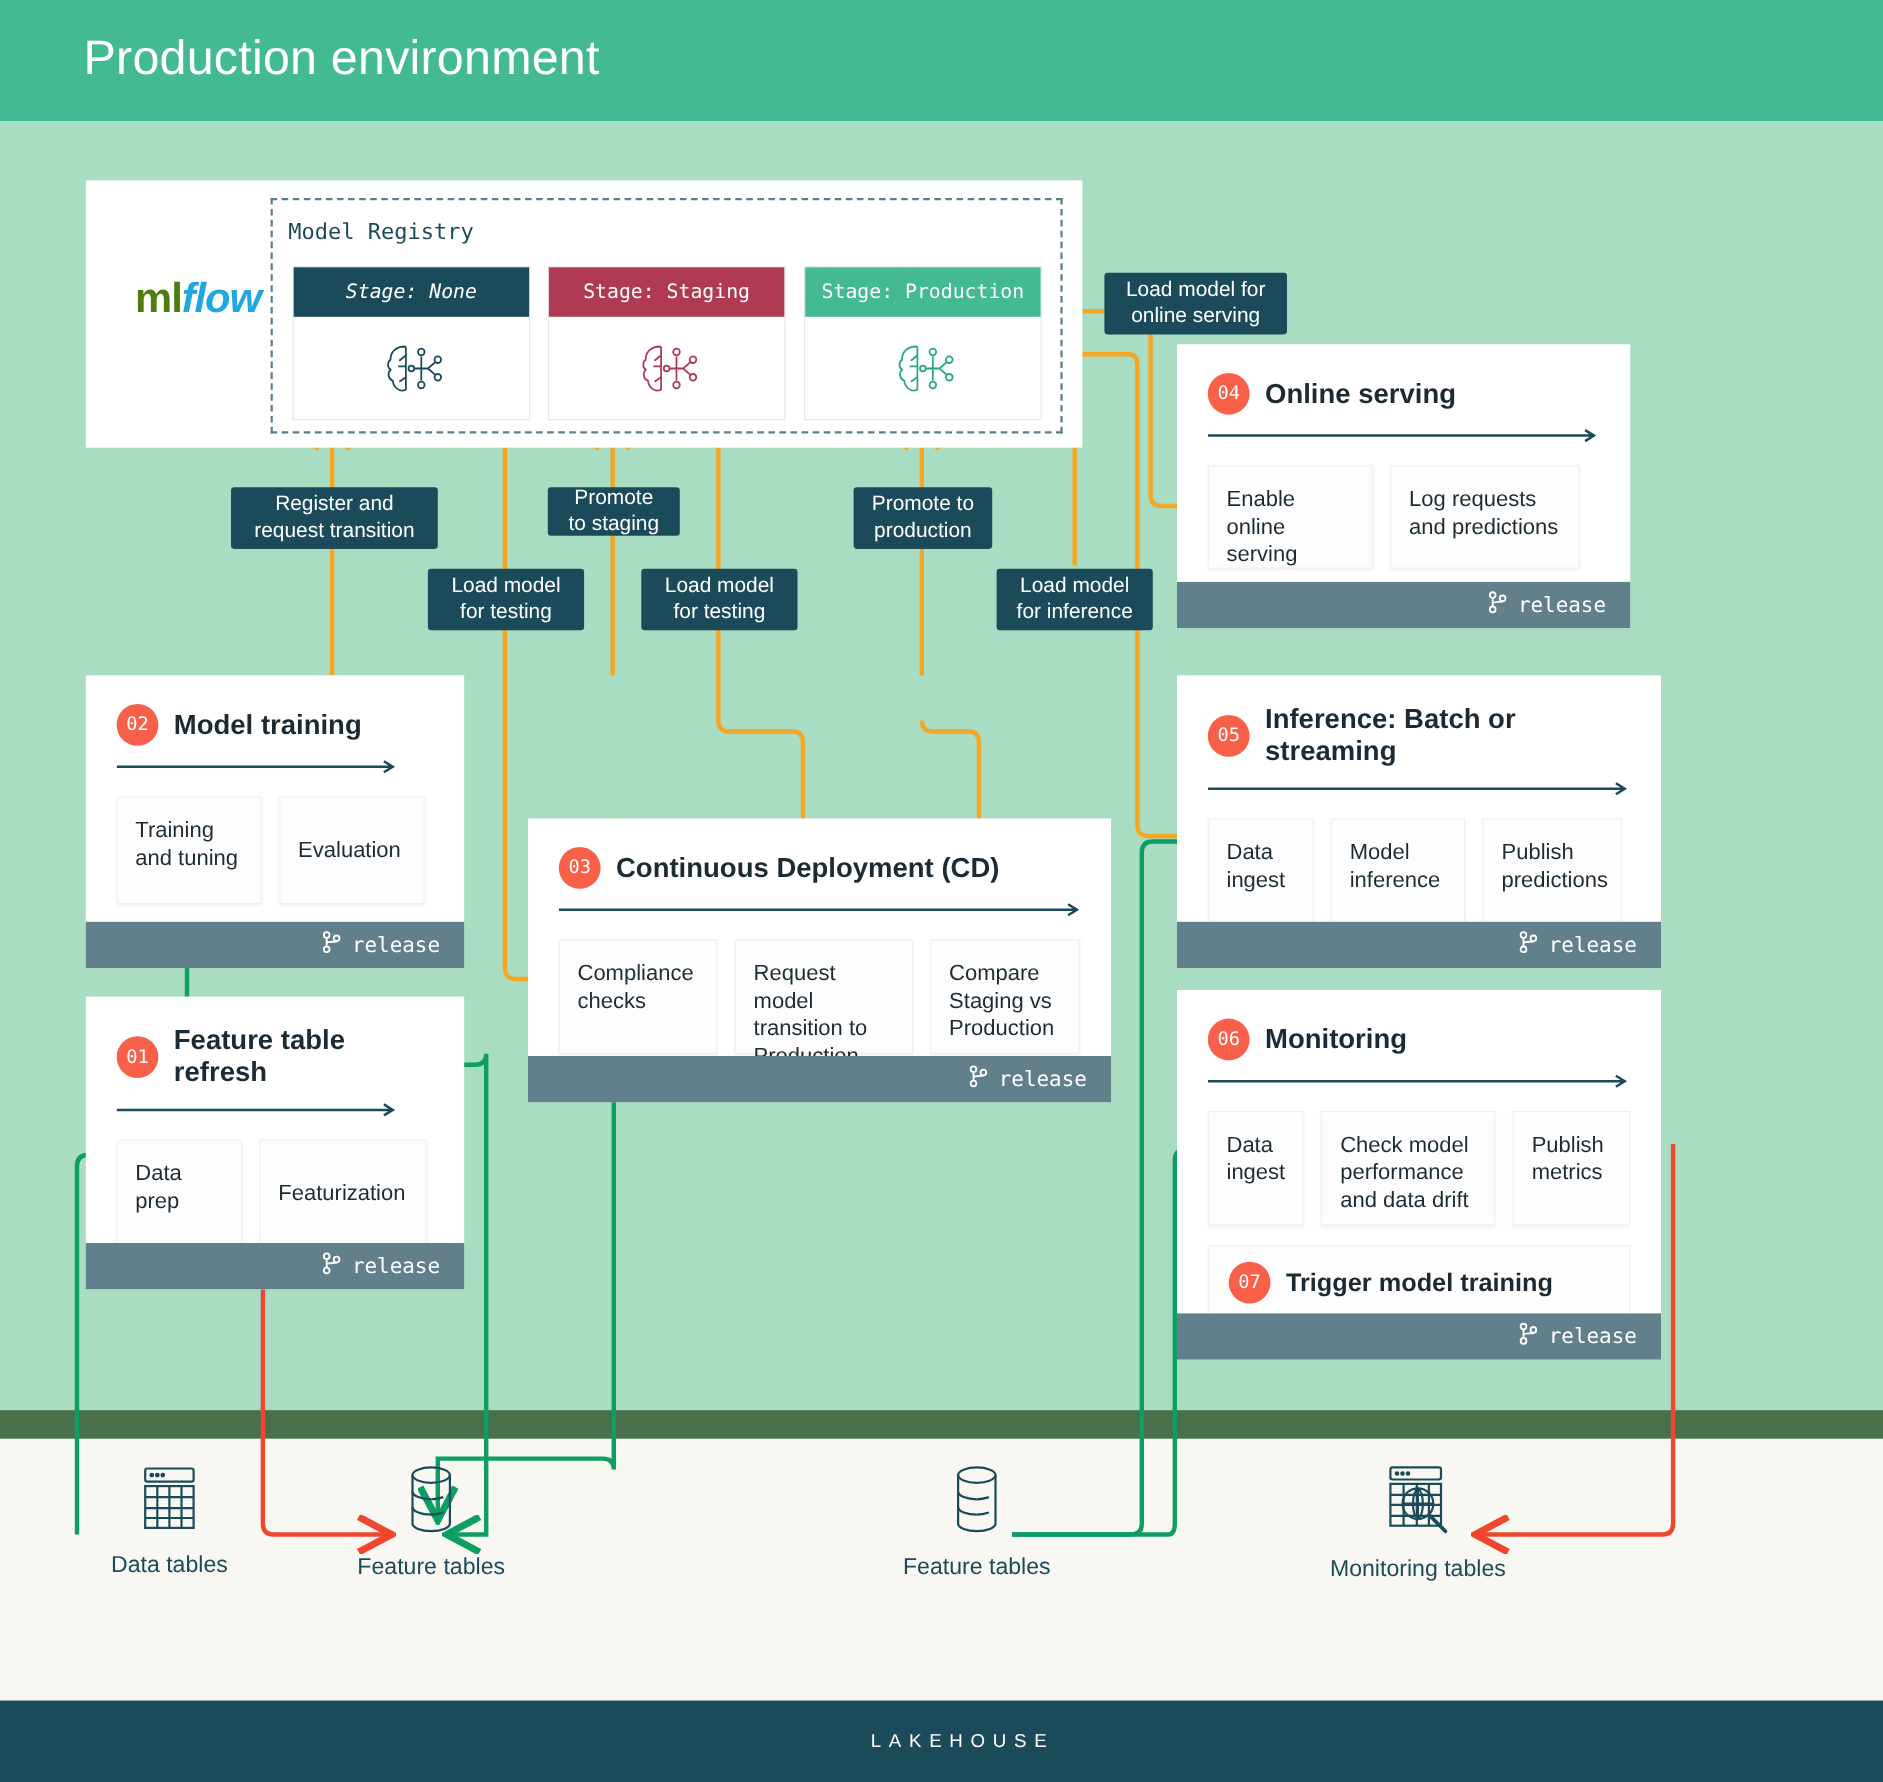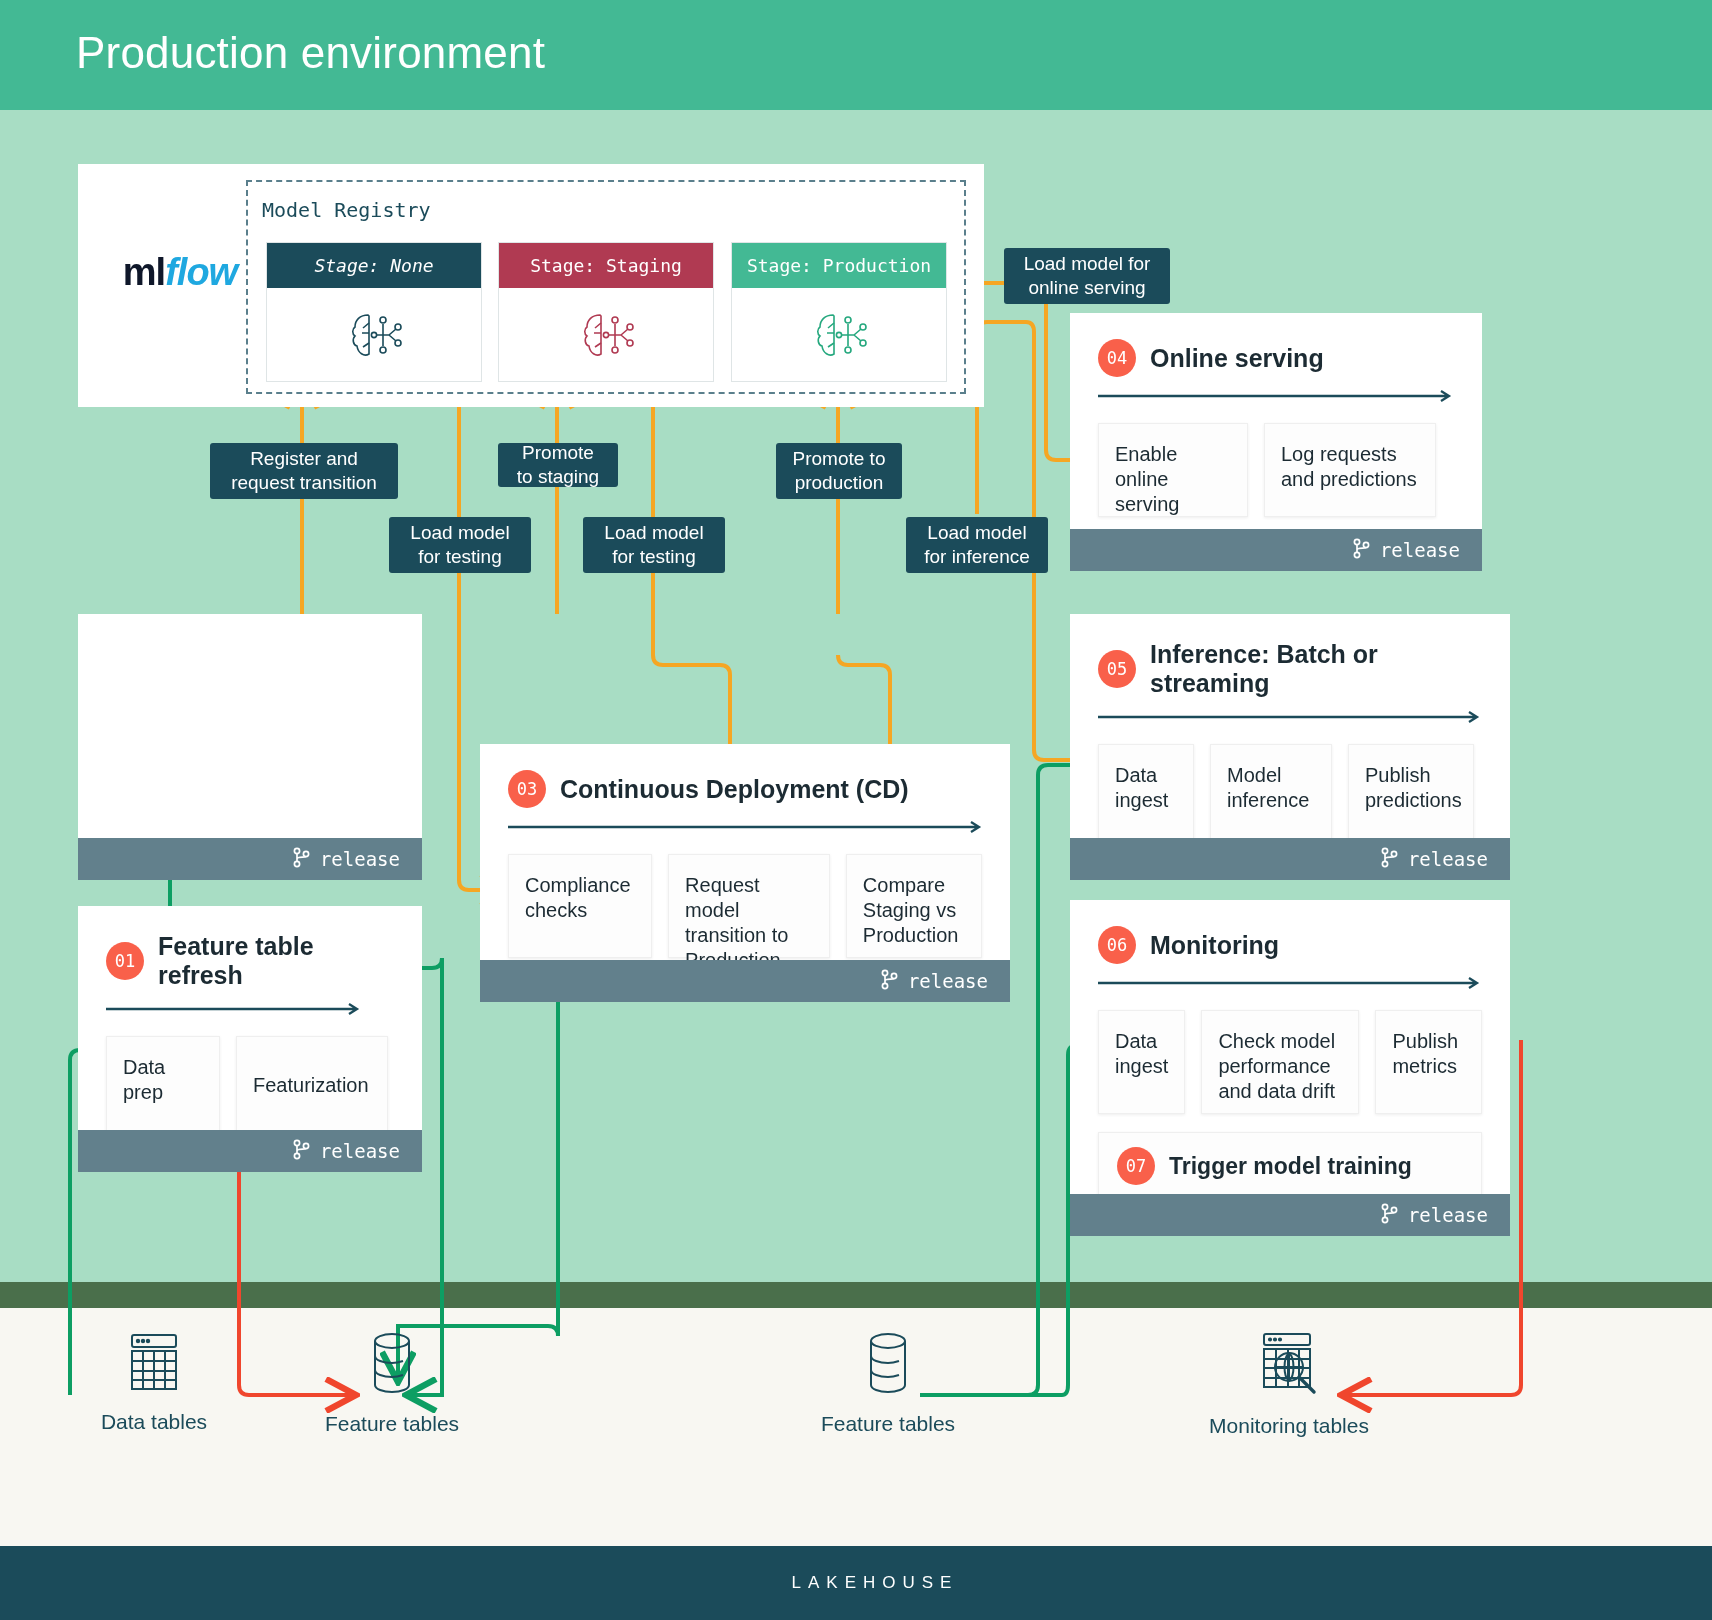--- a/index.html
+++ b/index.html
@@ -48,21 +48,21 @@
   
   .registry-panel {
     position:absolute; left:78px; top:164px; width:906px; height:243px;
     background:#ffffff;
   }
   .mlflow-logo {
     position:absolute; left:22px; top:78px; width:160px; height:60px;
     display:flex; align-items:center; justify-content:center;
     font-size:38px; font-weight:bold; letter-spacing:-1px;
   }
-  .mlflow-logo .ml { color:#0f172a; }
+  .mlflow-logo .ml { color:#4d7c0f; }
   .mlflow-logo .flow { color:#1fa8e0; font-style:italic; font-weight:bold; }
   .registry-dashed {
     position:absolute; left:168px; top:16px; width:720px; height:214px;
     border:2px dashed #5a7f8c;
   }
   .registry-label {
     position:absolute; left:14px; top:16px;
     font-family:"DejaVu Sans Mono", monospace;
     font-size:20px; color:#1b4b5a;
   }
@@ -265,20 +265,36 @@
   <div class="chip" style="left: 583px; top: 517px; width: 142px; height: 56px; white-space: pre-line;">Load model
 for testing</div>
   <div class="chip" style="left: 776px; top: 443px; width: 126px; height: 56px; white-space: pre-line;">Promote to
 production</div>
   <div class="chip" style="left: 906px; top: 517px; width: 142px; height: 56px; white-space: pre-line;">Load model
 for inference</div>
   <div class="chip" style="left: 1004px; top: 248px; width: 166px; height: 56px; white-space: pre-line;">Load model for
 online serving</div>
 
   <div class="pcard" id="card-training">
+    <div class="inner">
+      <div class="head">
+        <div class="badge">02</div>
+        <div class="ttl">Model training</div>
+      </div>
+      <div class="rule">
+        <svg width="260" height="14" viewBox="0 0 260 14">
+            <path d="M0,7 L250,7 M243,2 L251,7 L243,12" fill="none" stroke="#1b4b5a" stroke-width="2.3"></path>
+          </svg>
+      </div>
+      <div class="subrow">
+        <div class="subbox" style="width: 132px; height: 98px; white-space: pre-line;">Training
+and tuning</div>
+        <div class="subbox" style="width:132px;height:98px;align-items:center;">Evaluation</div>
+      </div>
+    </div>
     <div class="release">
       <span>
         <svg width="17" height="21" viewBox="0 0 17 21" fill="none" stroke="#fff" stroke-width="1.7">
           <circle cx="4" cy="4" r="2.6"></circle>
             <circle cx="4" cy="17" r="2.6"></circle>
             <circle cx="13" cy="7" r="2.6"></circle>
           <path d="M4,6.6 L4,14.4 M4,12 C4,9 13,11 13,9.6"></path>
         </svg>
       </span>
       <span>release</span>

